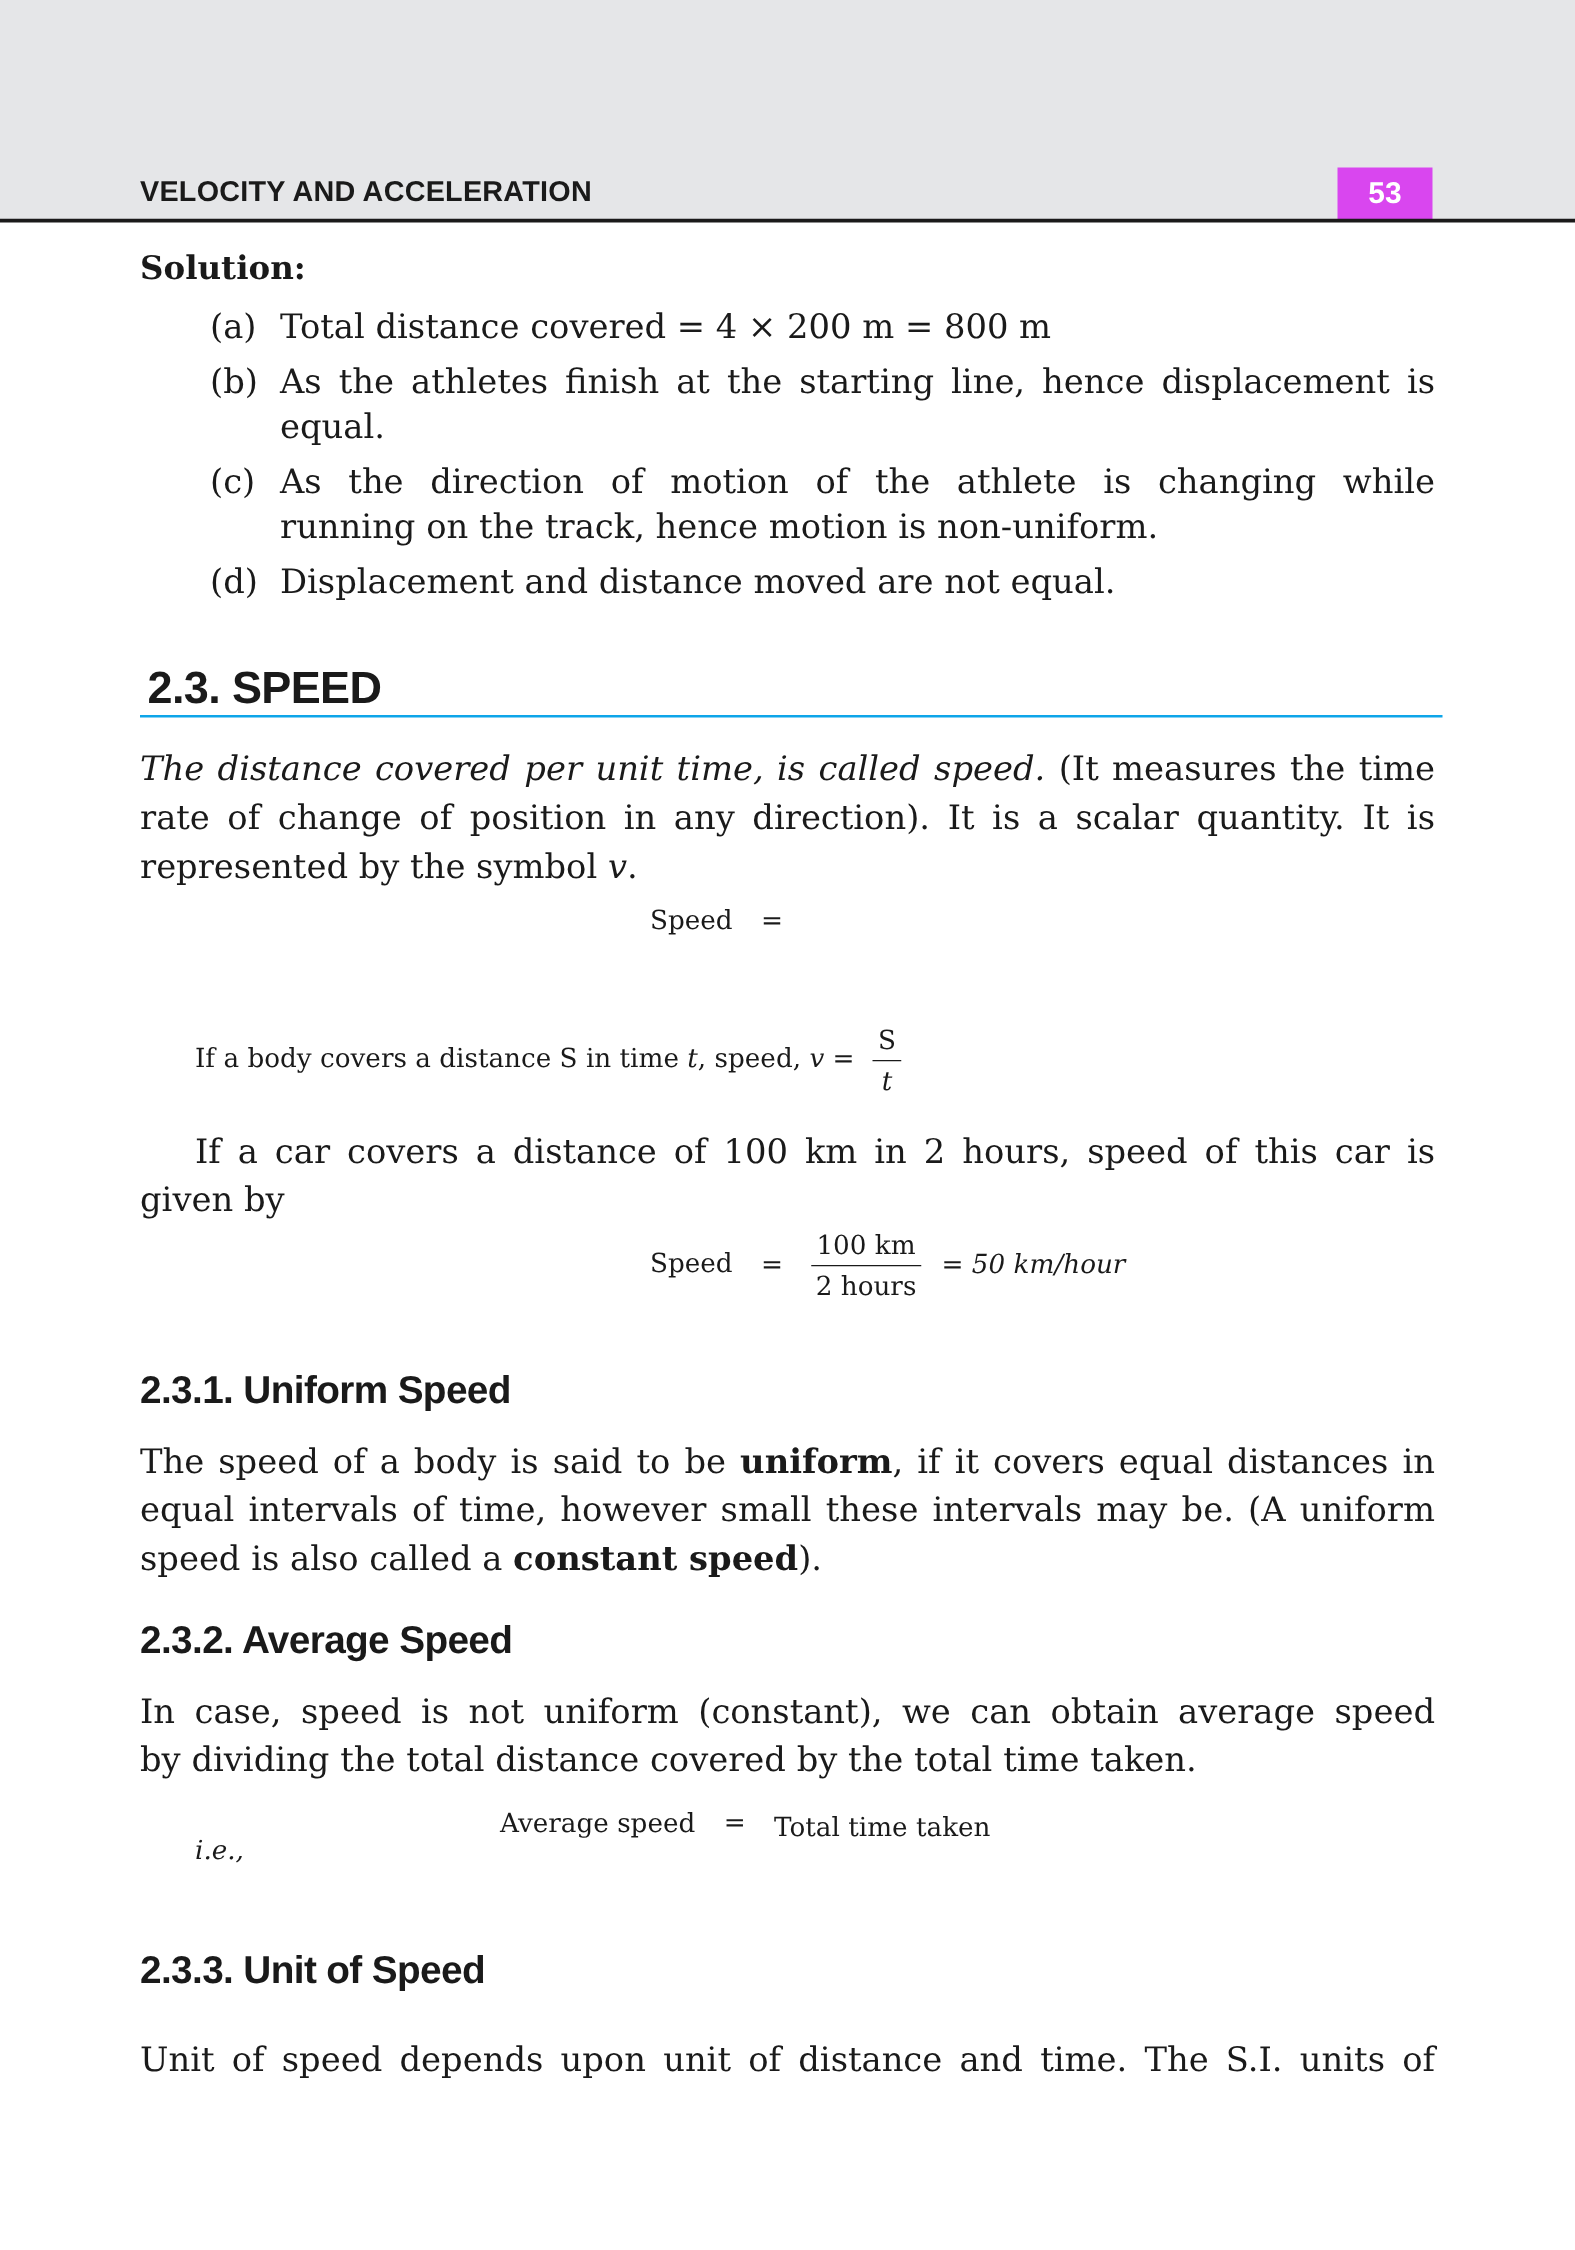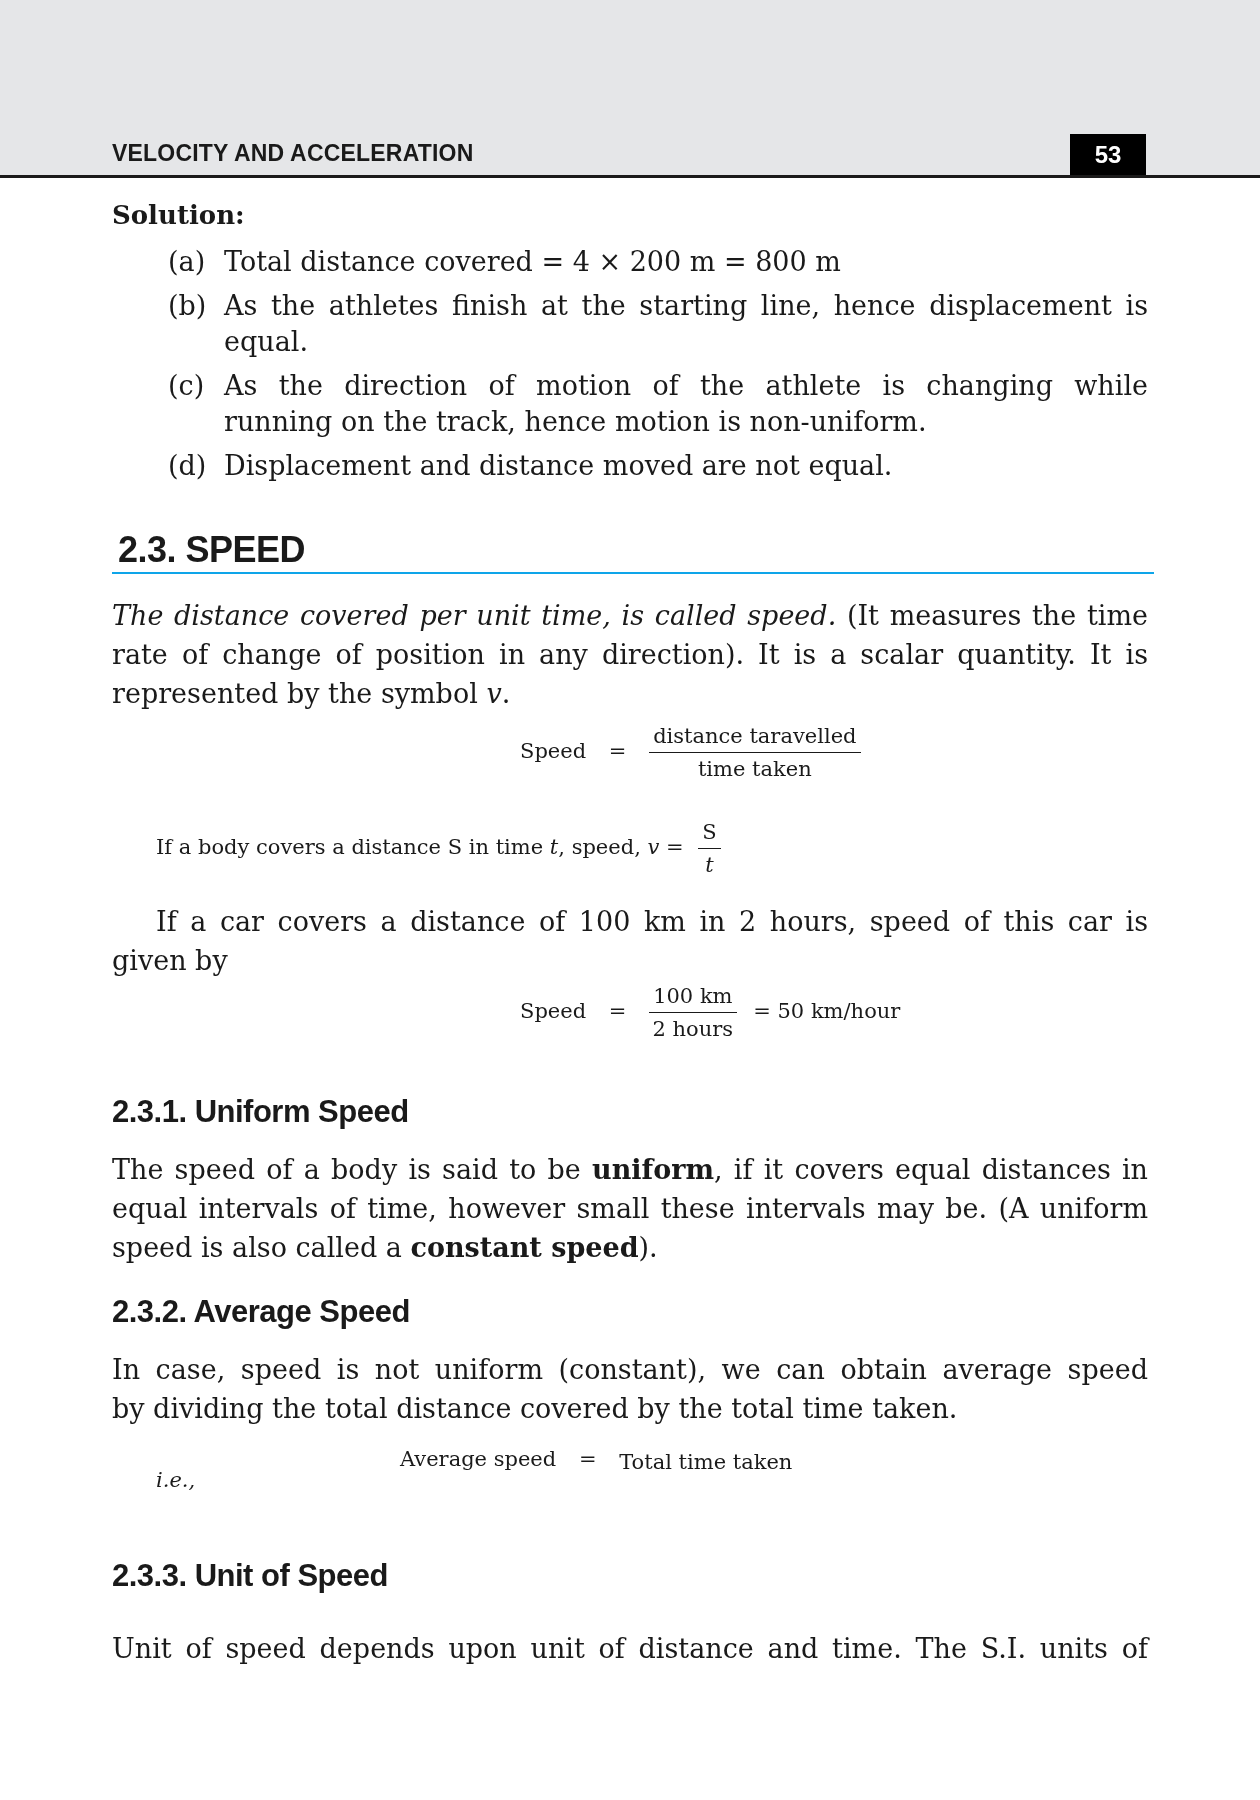--- a/index.html
+++ b/index.html
@@ -9,21 +9,21 @@
   }
   .header-band {
     position: absolute; left: 0; top: 0; width: 1260px; height: 176px; background: #e5e6e8;
   }
   .header-title {
     position: absolute; left: 112px; top: 140px; font-family: "Liberation Sans", sans-serif;
     font-weight: bold; font-size: 23px; letter-spacing: 0.2px; color: #1a1a1a;
   }
   .page-num {
     position: absolute; left: 1070px; top: 134px; width: 76px; height: 42px;
-    background: #000000; color: #ffffff; font-family: "Liberation Sans", sans-serif;
+    background: #d946ef; color: #ffffff; font-family: "Liberation Sans", sans-serif;
     font-weight: bold; font-size: 24px; text-align: center; line-height: 42px;
   }
   .header-rule {
     position: absolute; left: 0; top: 175px; width: 1260px; height: 3px; background: #1b1a1a;
   }
   .abs { position: absolute; }
   .body-text { font-size: 27px; line-height: 39px; }
   .justify { text-align: justify; text-align-last: justify; }
   .bold { font-weight: bold; }
   .ital { font-style: italic; }
@@ -84,45 +84,41 @@
   <span class="ital">The distance covered per unit time, is called speed.</span><span> (It measures the time</span>
 </div>
 <div class="abs para body-text justify" style="top:635px;">rate of change of position in any direction). It is a scalar quantity. It is</div>
 <div class="abs para body-text" style="top:674px;">
   <span>represented by the symbol </span><span class="ital">v</span><span>.</span>
 </div>
 
 <div class="abs eq" style="left:520px;top:724px;">
   <span>Speed</span>
   <span style="margin:0 16px;">=</span>
-  <span class="frac">
-    <span class="num">distance taravelled</span>
-    <span class="den">time taken</span>
-  </span>
 </div>
 
 <div class="abs eq" style="left:156px;top:820px;">
   <span>If a body covers a distance S in time </span><span class="ital">t</span><span>, speed, </span><span class="ital">v</span><span> =</span>
   <span class="frac" style="margin-left:8px;">
     <span class="num">S</span>
     <span class="den ital">t</span>
   </span>
 </div>
 
 <div class="abs para body-text justify" style="left:112px;top:902px;padding-left:44px;width:992px;">If a car covers a distance of 100 km in 2 hours, speed of this car is</div>
 <div class="abs para body-text" style="top:941px;">given by</div>
 
 <div class="abs eq" style="left:520px;top:984px;">
   <span>Speed</span>
   <span style="margin:0 16px;">=</span>
   <span class="frac">
     <span class="num">100 km</span>
     <span class="den">2 hours</span>
   </span>
-  <span style="margin-left:10px;">= 50 km/hour</span>
+  <span style="margin-left:10px;font-style:italic;">= 50 km/hour</span>
 </div>
 
 <div class="abs h3" style="top:1094px;">2.3.1. Uniform Speed</div>
 <div class="abs para body-text justify" style="top:1150px;">
   <span>The speed of a body is said to be </span><span class="bold">uniform</span><span>, if it covers equal distances in</span>
 </div>
 <div class="abs para body-text justify" style="top:1189px;">equal intervals of time, however small these intervals may be. (A uniform</div>
 <div class="abs para body-text" style="top:1228px;">
   <span>speed is also called a </span><span class="bold">constant speed</span><span>).</span>
 </div>

